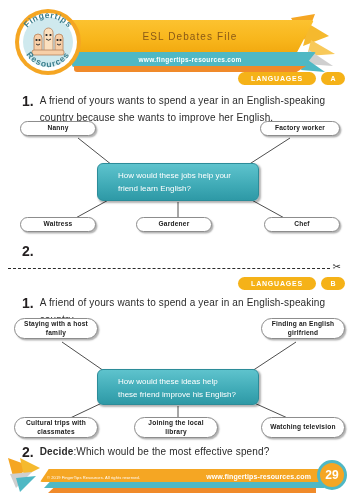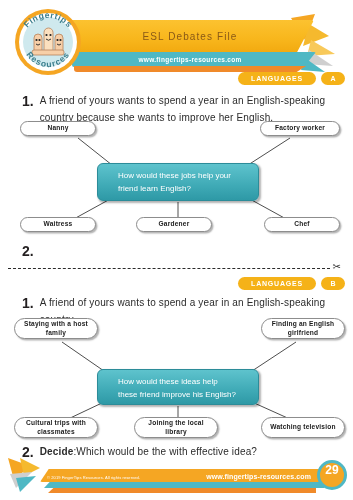--- a/index.html
+++ b/index.html
@@ -241,21 +241,21 @@
     white-space: nowrap;
   }
   .pagenum {
     position: absolute;
     right: 6px; bottom: 10px;
     width: 30px; height: 30px;
     border-radius: 50%;
     background: #f5a623;
     border: 3px solid #4fb8c4;
     display: flex;
-    align-items: flex-start;
+    align-items: center;
     justify-content: center;
     font-size: 12px;
     font-weight: bold;
     color: #ffffff;
   }
 </style>
 </head>
 <body>
 
 <div class="page">
@@ -376,21 +376,21 @@
 
     <div class="center-box" style="left:97px; top:51px; width:162px; height:36px;">How would these ideas help these friend improve his English?</div>
 
     <div class="node" style="left:14px; top:99px; width:84px; height:21px;">Cultural trips with classmates</div>
     <div class="node" style="left:134px; top:99px; width:84px; height:21px;">Joining  the  local library</div>
     <div class="node" style="right:8px; top:99px; width:84px; height:21px;">Watching television</div>
   </div>
 
   <div class="qline" style="left:22px; top:444px; width:316px;">
     <span class="qnum">2.</span>
-    <span class="qtext"><b>Decide</b><span>:Which would be the with effective idea?</span></span>
+    <span class="qtext"><b>Decide</b><span>:Which would be the most effective spend?</span></span>
   </div>
 
   <div class="footer">
 
     <div class="ftr-rays">
       <svg width="52" height="38" viewBox="0 0 52 38">
         <polygon points="2,2 24,10 8,24" fill="#f5a623"></polygon>
         <polygon points="14,2 34,12 18,20" fill="#f5b92e"></polygon>
         <polygon points="4,18 26,16 10,32" fill="#cfcfcf"></polygon>
         <polygon points="10,22 30,20 14,36" fill="#4fb8c4"></polygon>

